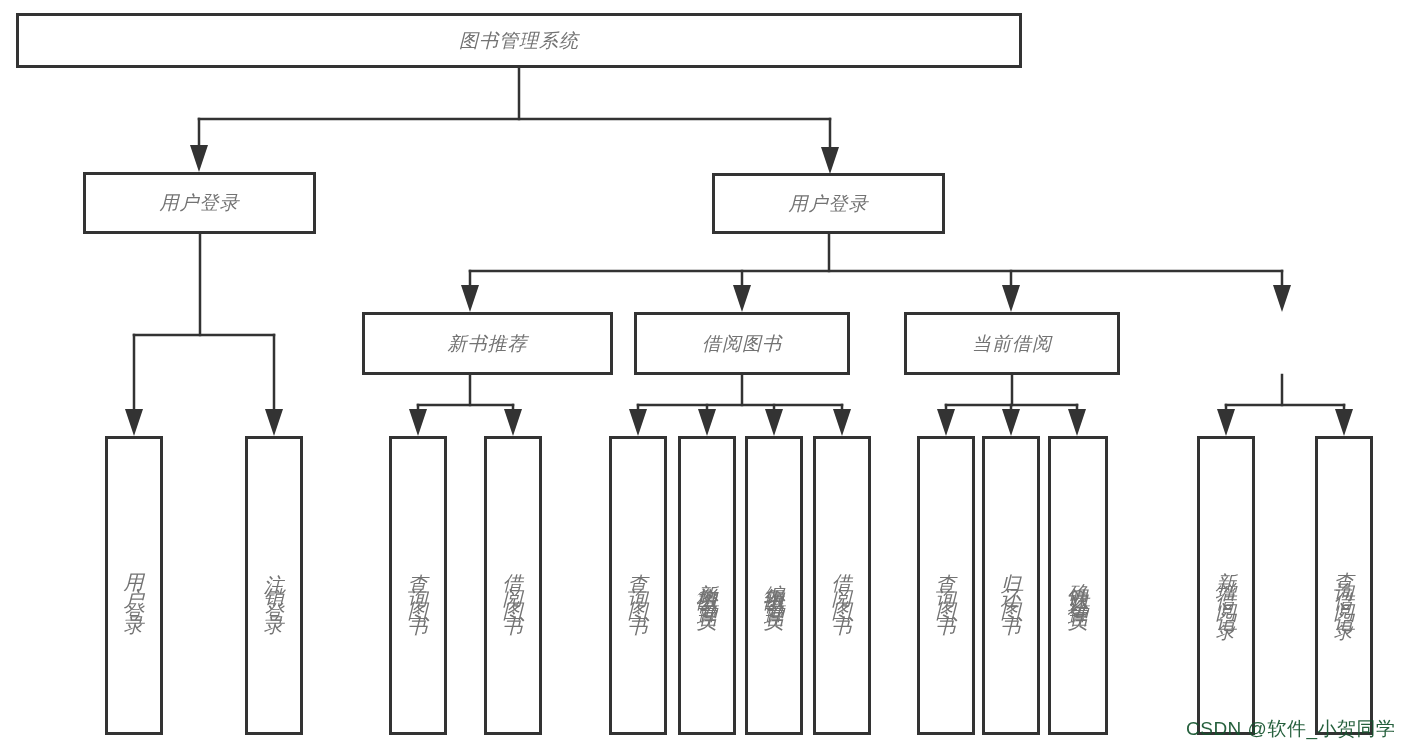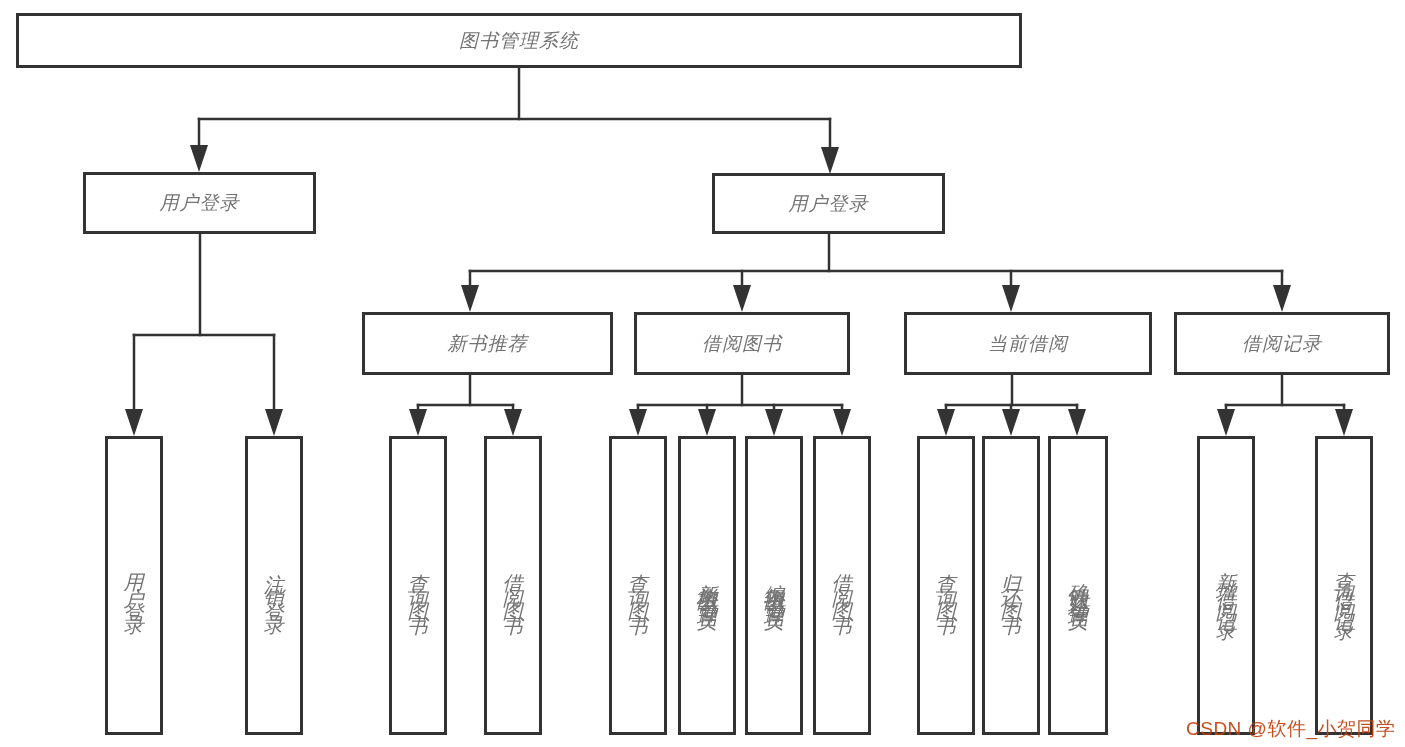--- a/index.html
+++ b/index.html
@@ -13,21 +13,21 @@
     display:flex;align-items:center;justify-content:center;color:#737373;font-style:italic;
   }
   .h-label{font-size:19px;letter-spacing:1px;white-space:nowrap;}
   .leaf{top:436px;width:58px;height:299px;}
   .v-label{
     writing-mode:vertical-rl;text-orientation:mixed;
     font-size:20px;line-height:1;white-space:nowrap;
   }
   .watermark{
     position:absolute;left:1186px;top:716px;z-index:5;
-    font-size:19px;color:#c2410c;opacity:0.92;white-space:nowrap;letter-spacing:0.5px;
+    font-size:19px;color:#14532d;opacity:0.92;white-space:nowrap;letter-spacing:0.5px;
   }
 </style>
 </head>
 <body>
 
 <div class="canvas">
 
   <svg class="connectors" viewBox="0 0 1405 747" xmlns="http://www.w3.org/2000/svg" stroke="#333333" stroke-width="2.5" fill="none" stroke-linecap="square">
 
     <path d="M519 66 V119"></path>
@@ -100,25 +100,22 @@
   <div class="box" style="left:712px;top:173px;width:233px;height:61px;">
     <span class="h-label">用户登录</span>
   </div>
 
   <div class="box" style="left:362px;top:312px;width:251px;height:63px;">
     <span class="h-label">新书推荐</span>
   </div>
   <div class="box" style="left:634px;top:312px;width:216px;height:63px;">
     <span class="h-label">借阅图书</span>
   </div>
-  <div class="box" style="left:904px;top:312px;width:248px;height:63px;">
+  <div class="box" style="left:904px;top:312px;width:216px;height:63px;">
     <span class="h-label">当前借阅</span>
-  </div>
-  <div class="box" style="left:1174px;top:312px;width:216px;height:63px;">
-    <span class="h-label">借阅记录</span>
   </div>
 
   <div class="box leaf" style="left:105px;">
     <span class="v-label" style="letter-spacing: 14px;">用户登录</span>
   </div>
   <div class="box leaf" style="left:245px;">
     <span class="v-label" style="letter-spacing: 14px;">注销登录</span>
   </div>
 
   <div class="box leaf" style="left:389px;">

